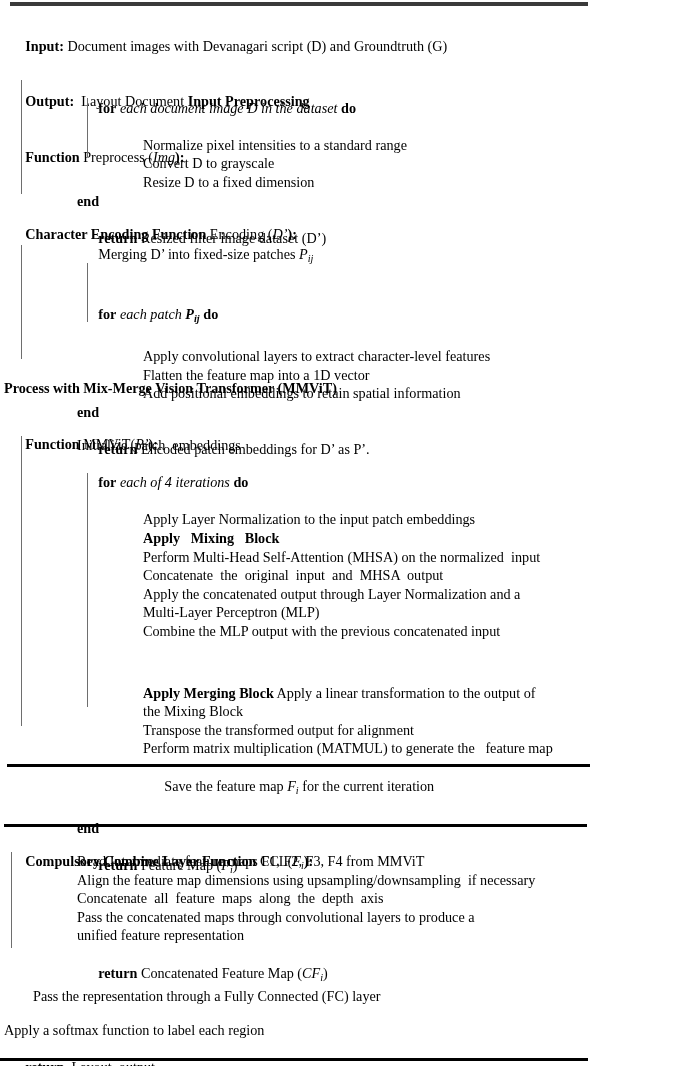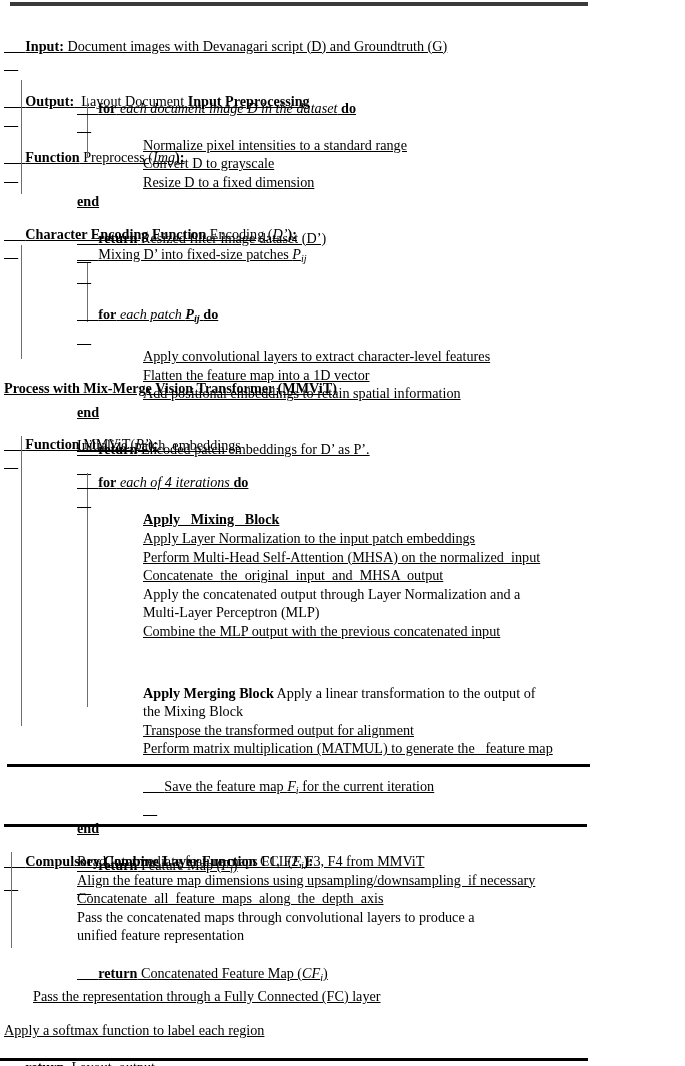--- a/index.html
+++ b/index.html
@@ -58,21 +58,21 @@
     top: 1058px;
     width: 588px;
     height: 2px;
     background: #000000;
     border-top: 1px solid #000;
   }
 
   
   .block { position: absolute; }
 
-  .line { white-space: pre; text-decoration: underline; }
+  .line { white-space: pre; }
   .wrapline { white-space: normal; }
 
   b, .b { font-weight: bold; }
   i, .it { font-style: italic; text-align: right; }
   .sub { font-size: 0.72em; vertical-align: -0.28em; font-style: italic; }
 
   
   .guide {
     position: absolute;
     width: 1px;
@@ -124,21 +124,21 @@
     <div class="line">
       <span class="b">Character Encoding Function</span><span> Encoding (</span><span class="it">D’</span><span class="b">):</span>
     </div>
   </div>
 
   <div class="guide" style="left:21px; top:245px; height:114px;"></div>
   <div class="guide" style="left:87px; top:263px; height:59px;"></div>
 
   <div class="block" style="left:0px; top:226px; width:660px;">
     <div class="line ind1">
-      <span>Mixing D’ into fixed-size patches </span><span class="it">P</span><span class="sub">ij</span>
+      <span>Merging D’ into fixed-size patches </span><span class="it">P</span><span class="sub">ij</span>
     </div>
     <div class="line ind1">
       <span class="b">for</span><span> </span><span class="it">each patch </span><span class="it b">P</span><span class="sub b">ij</span><span> </span><span class="b">do</span>
     </div>
     <div class="line ind2">Apply convolutional layers to extract character-level features</div>
     <div class="line ind2">Flatten the feature map into a 1D vector</div>
     <div class="line ind2">Add positional embeddings to retain spatial information</div>
     <div class="line ind1 b">end</div>
     <div class="line ind1">
       <span class="b">return</span><span> Encoded patch embeddings for D’ as P’.</span>
@@ -156,22 +156,22 @@
   </div>
 
   <div class="guide" style="left:21px; top:436px; height:290px;"></div>
   <div class="guide" style="left:87px; top:473px; height:234px;"></div>
 
   <div class="block" style="left:0px; top:436px; width:546px;">
     <div class="line ind1">Initialize  patch  embeddings</div>
     <div class="line ind1">
       <span class="b">for</span><span> </span><span class="it">each of 4 iterations</span><span> </span><span class="b">do</span>
     </div>
+    <div class="line ind2">Apply Layer Normalization to the input patch embeddings</div>
     <div class="line ind2 b">Apply   Mixing   Block</div>
-    <div class="line ind2">Apply Layer Normalization to the input patch embeddings</div>
     <div class="line ind2">Perform Multi-Head Self-Attention (MHSA) on the normalized  input</div>
     <div class="line ind2">Concatenate  the  original  input  and  MHSA  output</div>
     <div class="wrapline ind2" style="padding-right:6px;">Apply the concatenated output through Layer Normalization and  a Multi-Layer Perceptron (MLP)</div>
     <div class="line ind2">Combine the MLP output with the previous concatenated input</div>
     <div class="wrapline ind2" style="padding-right:6px;margin-top:43px;">
       <span class="b">Apply  Merging  Block</span><span> Apply a linear transformation to the output of the Mixing Block</span>
     </div>
     <div class="line ind2">Transpose the transformed output for alignment</div>
     <div class="line ind2">Perform matrix multiplication (MATMUL) to generate the   feature map</div>
     <div class="line ind2">

